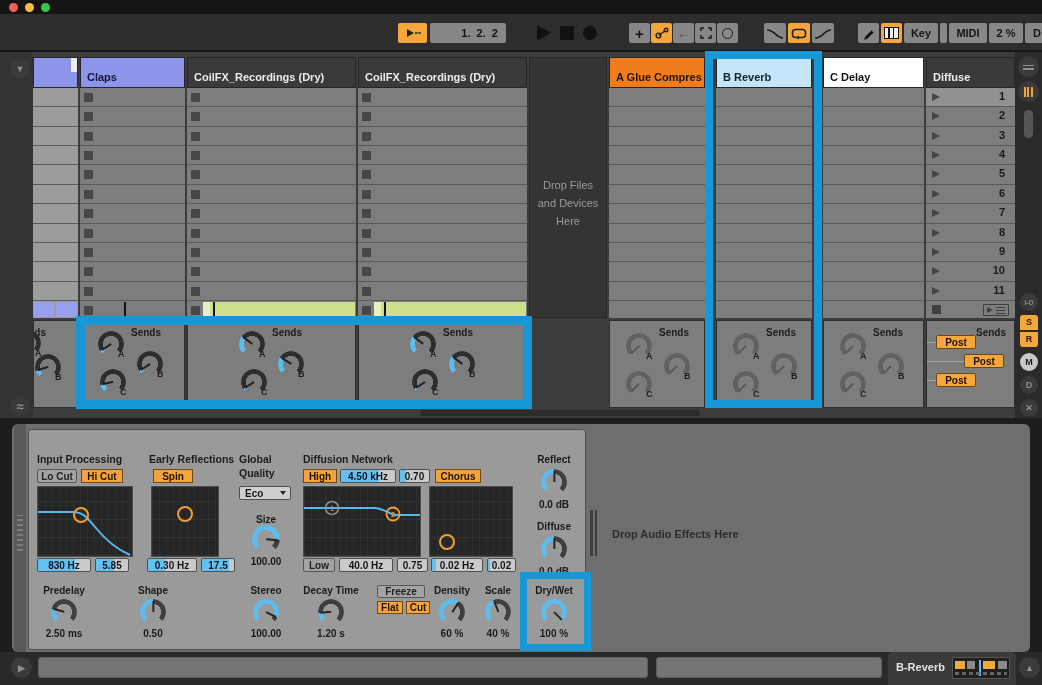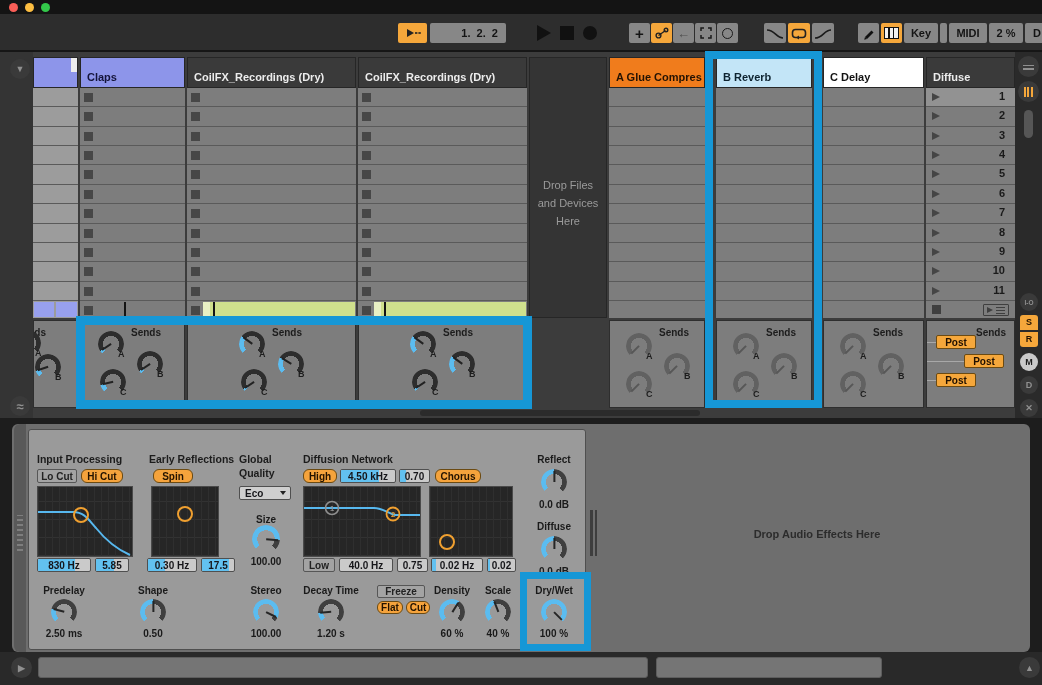--- a/index.html
+++ b/index.html
@@ -57,21 +57,21 @@
   
   .deviceband{position:absolute;left:0;top:418px;width:1042px;height:234px;background:#1d1d1d;}
   .deviceinner{position:absolute;left:12px;top:6px;width:1018px;height:228px;background:#6e6e6e;border-radius:6px;}
   .devhandle{position:absolute;left:2px;top:0;width:12px;height:228px;background:#595959;border-radius:6px 0 0 6px;}
   .devpanel{position:absolute;left:16px;top:5px;width:558px;height:221px;background:#9a9a9a;
             border:1px solid #4f4f4f;box-sizing:border-box;border-radius:3px 3px 0 3px;}
   .devtitle{position:absolute;left:0;top:0;width:100%;height:19px;background:#a6c0d4;border-bottom:1px solid #6b7f8e;
             box-sizing:border-box;border-radius:2px 2px 0 0;}
   .dlabel{position:absolute;font-size:10.5px;font-weight:bold;color:#1c1c1c;white-space:nowrap;}
   .dvalue{position:absolute;font-size:10px;font-weight:bold;color:#1a1a1a;text-align:center;white-space:nowrap;}
-  .obtn{position:absolute;height:14px;background:#f5a33c;border:1px solid #6b4a12;border-radius:6px;
+  .obtn{position:absolute;height:14px;background:#f5a33c;border:1px solid #6b4a12;border-radius:0;
         box-sizing:border-box;font-size:10px;font-weight:bold;color:#241300;display:flex;align-items:center;
         justify-content:center;white-space:nowrap;}
   .offbtn{position:absolute;height:14px;background:#a3a3a3;border:1px solid #565656;border-radius:2px;
           box-sizing:border-box;font-size:10px;font-weight:bold;color:#222;display:flex;align-items:center;
           justify-content:center;white-space:nowrap;}
   .vbox{position:absolute;height:14px;background:#cacaca;border:1px solid #4f4f4f;border-radius:2px;
         box-sizing:border-box;font-size:10px;font-weight:bold;color:#16161a;display:flex;align-items:center;
         justify-content:center;overflow:hidden;white-space:nowrap;}
   .vbox .fill{position:absolute;left:0;top:0;bottom:0;background:#62c1f0;}
   .vbox span{position:relative;z-index:1;}
@@ -734,30 +734,41 @@
         <div class="dvalue" style="left:495px;top:155px;width:60px">Dry/Wet</div>
         <div class="dk knob" style="left:512px;top:169px;width:26px;height:26px">
             <div class="ring" style="background: conic-gradient(from 225deg, rgb(91, 188, 240) 0deg, rgb(91, 188, 240) 270deg, rgb(63, 63, 63) 270deg, rgb(63, 63, 63) 270deg, transparent 270deg, transparent 360deg);"></div>
             <div class="ptr" style="background: rgb(38, 38, 38); transform: rotate(315deg);"></div>
           </div>
         <div class="dvalue" style="left:495px;top:198px;width:60px">100 %</div>
       </div>
 
       <div style="position:absolute;left:578px;top:86px;width:2.5px;height:46px;background:#3e3e3e"></div>
       <div style="position:absolute;left:582.5px;top:86px;width:2.5px;height:46px;background:#3e3e3e"></div>
-      <div style="position:absolute;left:600px;top:104px;width:410px;text-align:center;font-size:11px;font-weight:bold;color:#2c2c2c">Drop Audio Effects Here</div>
+      <div style="position:absolute;left:600px;top:104px;width:410px;font-size:11px;font-weight:bold;color:#2c2c2c">Drop Audio Effects Here</div>
     </div>
   </div>
 
   <div class="statusbar">
     <div class="circbtn" style="left:11px;top:5px;width:21px;height:21px;font-size:9px">
         <span>▶</span>
       </div>
     <div class="statfield" style="left:38px;width:610px"></div>
     <div class="statfield" style="left:656px;width:226px"></div>
+    <div class="devtab">
+      <div style="position:absolute;left:8px;top:9px;font-size:11px;font-weight:bold;color:#e3e3e3">B-Reverb</div>
+      <div style="position:absolute;left:64px;top:5px;width:58px;height:22px;background:#1f1f1f;border:1px solid #555;box-sizing:border-box;overflow:hidden">
+        <div style="position:absolute;left:2px;top:3px;width:10px;height:8px;background:#f5a73b"></div>
+        <div style="position:absolute;left:14px;top:3px;width:8px;height:8px;background:#8a8a8a"></div>
+        <div style="position:absolute;left:26px;top:2px;width:1.5px;height:16px;background:#67b7e8"></div>
+        <div style="position:absolute;left:30px;top:3px;width:12px;height:8px;background:#f5a73b"></div>
+        <div style="position:absolute;left:45px;top:3px;width:9px;height:8px;background:#8a8a8a"></div>
+        <div style="position:absolute;left:2px;top:14px;width:52px;height:3px;background:repeating-linear-gradient(90deg,#666 0 4px,transparent 4px 7px)"></div>
+      </div>
+    </div>
     <div class="circbtn" style="left:1019px;top:5px;width:21px;height:21px;font-size:9px">
         <span>▲</span>
       </div>
   </div>
 
   <div class="blue-rect" id="bluerect-sends" style="left:76px;top:316px;width:456px;height:93px;border:9px solid #1697d6"></div>
   <div class="blue-rect" id="bluerect-reverb" style="left:705px;top:51px;width:117px;height:357px;border:8px solid #1697d6"></div>
   <div class="blue-rect" id="bluerect-drywet" style="left:520px;top:572px;width:71px;height:79px;border:7px solid #1697d6"></div>
 
 </div>

